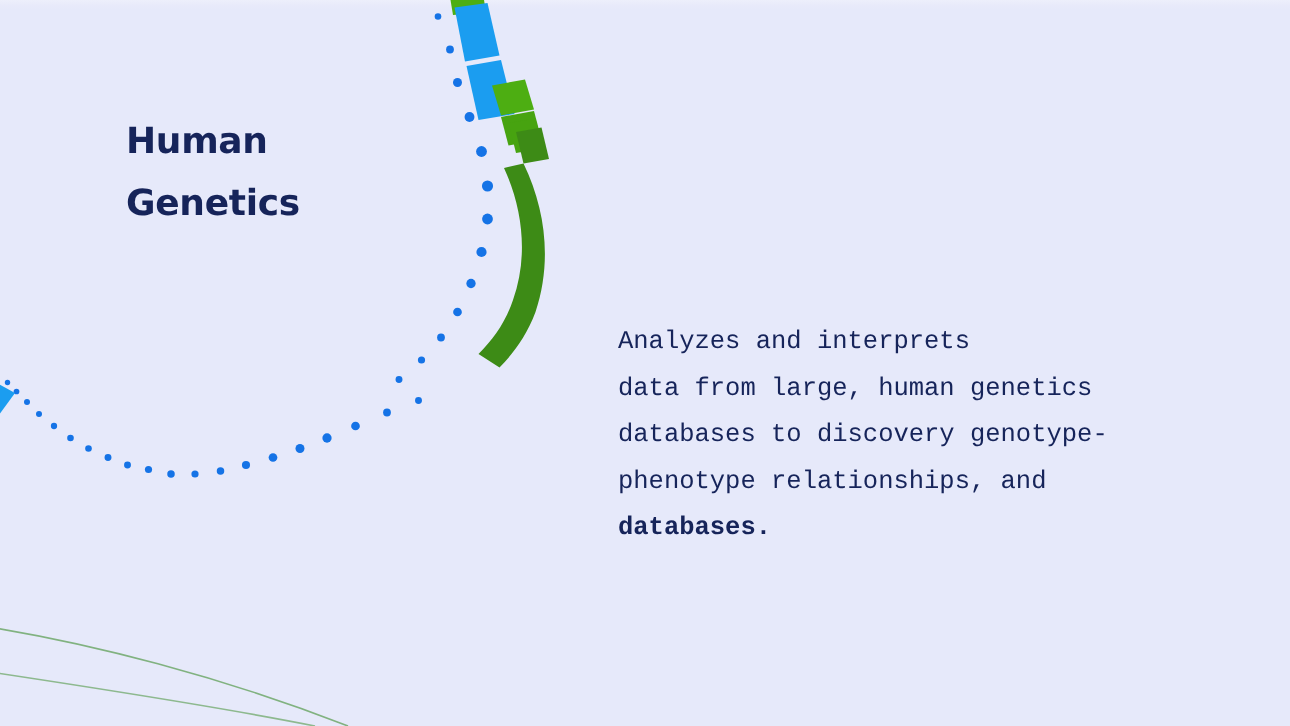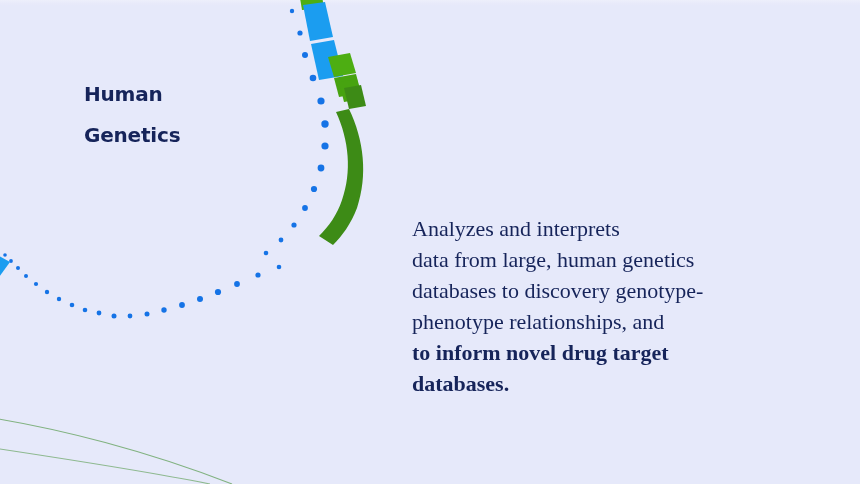--- a/index.html
+++ b/index.html
@@ -41,38 +41,38 @@
 
   
   #title-block {
     position: absolute;
     left: 84px;
     top: 74px;
     width: 260px;
   }
   #title-block .title-line {
     font-family: "DejaVu Sans", sans-serif;
-    font-size: 20px;
+    font-size: 24px;
     font-weight: 700;
     letter-spacing: -0.2px;
     line-height: 41px;
     color: #16245A;
     white-space: nowrap;
   }
 
   
   #body-block {
     position: absolute;
     left: 412px;
     top: 213px;
     width: 430px;
   }
   #body-block .body-line {
-    font-family: Liberation Serif, serif;
-    font-size: 22px;
+    font-family: Liberation Mono, monospace;
+    font-size: 17px;
     line-height: 31px;
     color: #16245A;
     white-space: nowrap;
   }
   #body-block .body-line.em {
     font-weight: 700;
   }
 </style>
 </head>
 <body>
@@ -159,17 +159,16 @@
   <div id="title-block">
     <div class="title-line">Human</div>
     <div class="title-line">Genetics</div>
   </div>
 
   <div id="body-block">
     <div class="body-line">Analyzes and interprets</div>
     <div class="body-line">data from large, human genetics</div>
     <div class="body-line">databases to discovery genotype-</div>
     <div class="body-line">phenotype relationships, and</div>
-    <div class="body-line em">to inform novel drug target</div>
     <div class="body-line em">databases.</div>
   </div>
 
 </div>
 
 </body></html>

